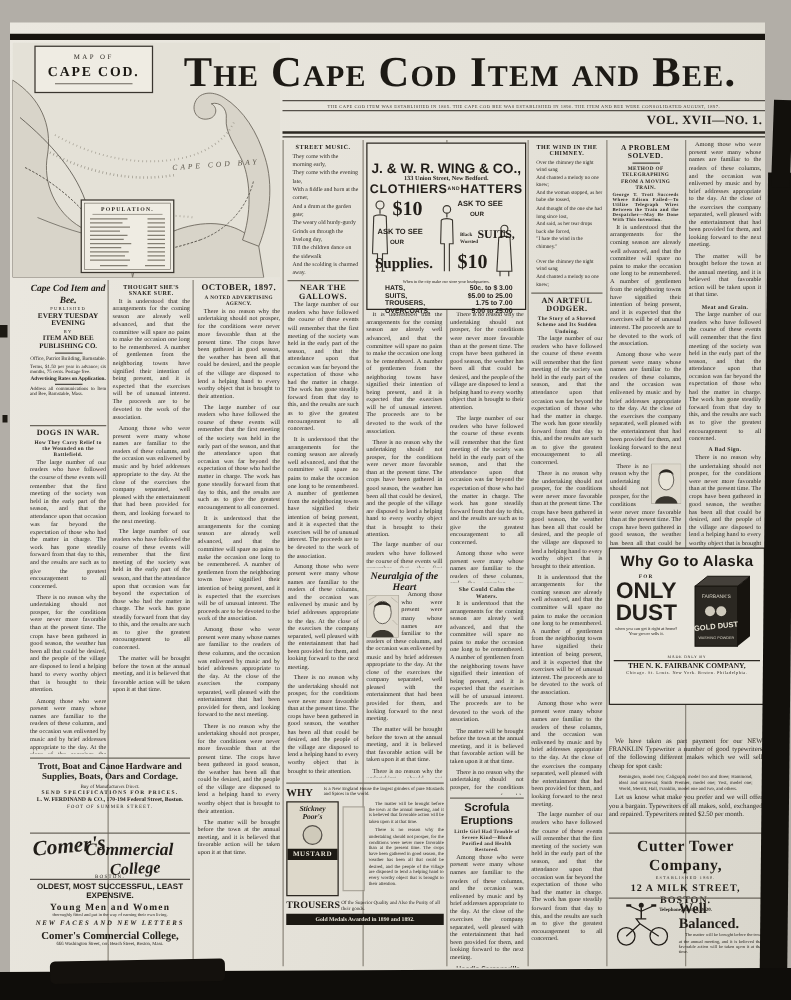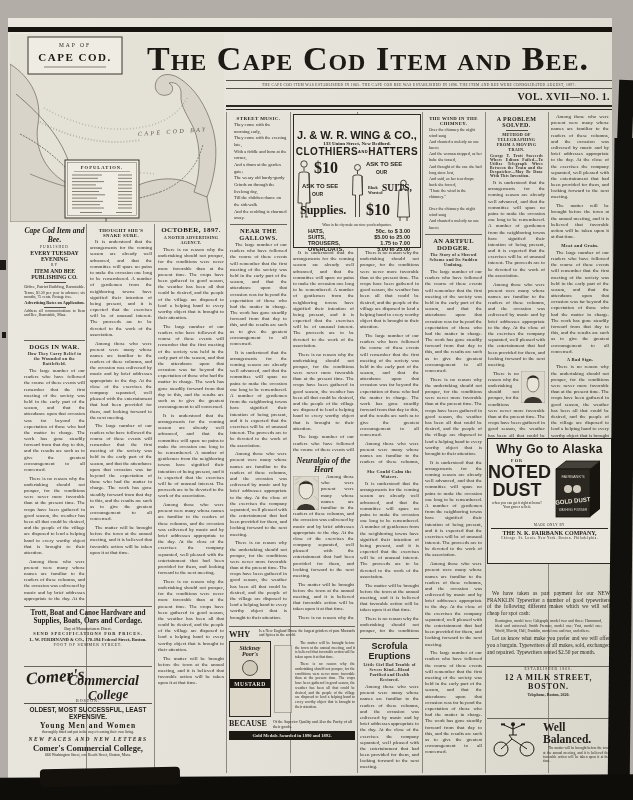--- a/index.html
+++ b/index.html
@@ -328,21 +328,21 @@
     <p class="t">There is no reason why the undertaking should not prosper, for the conditions were never more favorable than at the present time. The crops have been gathered in good season, the weather has been all that could be desired, and the people of the village are disposed to lend a helping hand to every worthy object that is brought to their attention.</p>
   </div>
 
   <div class="abs c artsep" style="left:479px;top:436px;width:123px;font-weight:bold;font-size:4.4px;letter-spacing:1.5px;padding-top:1px;">GOLD DUST.</div>
 
   <div class="abs adbox" style="left:479px;top:420px;width:123px;height:124px;border-width:1.5px;">
     <div class="sans c" style="font-weight:bold;font-size:12px;margin-top:3px;letter-spacing:.3px;">Why Go to Alaska</div>
     <div style="display:flex;">
       <div style="width:58px;text-align:center;">
         <div style="font-weight:bold;font-size:4.2px;letter-spacing:1px;margin-top:2px;">FOR</div>
-        <div class="sans" style="font-weight:bold;font-size:18px;line-height:1;">NOTED</div>
+        <div class="sans" style="font-weight:bold;font-size:18px;line-height:1;">ONLY</div>
         <div class="sans" style="font-weight:bold;font-size:18px;line-height:1;">DUST</div>
         <div style="font-size:3.6px;margin-top:2px;padding:0 2px;">when you can get it right at home?  Your grocer sells it.</div>
       </div>
       <svg width="60" height="66" viewBox="0 0 60 66" style="margin-top:1px;">
         <polygon points="10,12 20,4 54,4 44,12" fill="#44403a" stroke="#17140f" stroke-width="0.8"></polygon>
         <polygon points="44,12 54,4 54,52 44,60" fill="#17140f"></polygon>
         <rect x="10" y="12" width="34" height="48" fill="#2b2822" stroke="#17140f" stroke-width="0.8"></rect>
         <text x="27" y="21" text-anchor="middle" font-size="4" fill="#d8d4c6" font-family="Liberation Sans,sans-serif">FAIRBANK'S</text>
         <circle cx="22" cy="32" r="4" fill="#cfcabc"></circle>
             <circle cx="31" cy="32" r="4" fill="#cfcabc"></circle>
@@ -355,20 +355,21 @@
     <div class="c" style="font-size:3.4px;letter-spacing:.5px;">Chicago.  St. Louis.  New York.  Boston.  Philadelphia.</div>
   </div>
 
   <div class="abs" style="left:479px;top:572px;width:123px;">
     <p class="t" style="font-size:5.4px;">We have taken as part payment for our NEW FRANKLIN Typewriter a number of good typewriters of the following different makes which we will sell cheap for spot cash:</p>
     <p class="t" style="font-size:3.8px;margin:0 8px 2px;text-indent:0;">Remington, model two; Caligraph, model two and three; Hammond, ideal and universal; Smith Premier, model one; Yost, model one; World, Merritt, Hall, Franklin, model one and two, and others.</p>
     <p class="t" style="font-size:5.4px;">Let us know what make you prefer and we will offer you a bargain.  Typewriters of all makes, sold, exchanged and repaired.  Typewriters rented $2.50 per month.</p>
   </div>
 
   <div class="abs c artsep" style="left:479px;top:648px;width:123px;height:50px;">
+    <div style="font-weight:bold;font-size:12.5px;letter-spacing:.5px;margin-top:3px;">Cutter Tower Company,</div>
     <div style="font-size:3.4px;letter-spacing:1px;">ESTABLISHED 1860.</div>
     <div style="font-weight:bold;font-size:8px;letter-spacing:.8px;margin-top:2px;">12 A MILK STREET, BOSTON.</div>
     <div style="font-size:4px;font-weight:bold;margin-top:1px;">Telephone, Boston, 2620.</div>
   </div>
 
   <div class="abs artsep" style="left:479px;top:700px;width:123px;height:55px;">
     <div style="display:flex;">
       <svg width="56" height="36" viewBox="0 0 56 36" style="margin-top:2px;">
         <g fill="none" stroke="#221e19" stroke-width="1">
           <circle cx="14" cy="28" r="7"></circle>
@@ -426,21 +427,21 @@
         <div style="width:14px;height:14px;border:1px solid #55504a;border-radius:50%;margin:3px auto;background:#cfcaba;"></div>
         <div class="rev" style="font-weight:bold;font-size:5.6px;letter-spacing:.5px;padding:1.5px 0;">MUSTARD</div>
       </div>
       <div style="width:16px;height:66px;border:1px solid #8a8478;background:#e0dccf;margin:4px 0 0 3px;opacity:.6;"></div>
       <div style="flex:1;padding-left:3px;">
         <p class="t" style="font-size:3.8px;">The matter will be brought before the town at the annual meeting, and it is believed that favorable action will be taken upon it at that time.</p>
         <p class="t" style="font-size:3.8px;">There is no reason why the undertaking should not prosper, for the conditions were never more favorable than at the present time. The crops have been gathered in good season, the weather has been all that could be desired, and the people of the village are disposed to lend a helping hand to every worthy object that is brought to their attention.</p>
       </div>
     </div>
     <div style="display:flex;margin-top:2px;">
-      <div style="font-weight:bold;font-size:8px;width:44px;">BECAUSE</div>
+      <div style="font-weight:bold;font-size:8px;width:44px;">TROUSERS</div>
       <div style="font-size:4px;flex:1;">Of the Superior Quality and Also the Purity of all their goods.</div>
     </div>
     <div class="rev c" style="font-weight:bold;font-size:4.6px;padding:2px 0;margin-top:2px;">Gold Medals Awarded in 1890 and 1892.</div>
   </div>
 
 </div>
 
 <div class="abs" style="left:611px;top:138px;width:22px;height:662px;background:#12100c;transform:rotate(.6deg);"></div>
 <div class="abs" style="left:618px;top:80px;width:15px;height:70px;background:#12100c;transform:rotate(2deg);"></div>
 <div class="abs" style="left:-2px;top:776px;width:640px;height:26px;background:#0f0d0a;transform:rotate(-.3deg);"></div>

